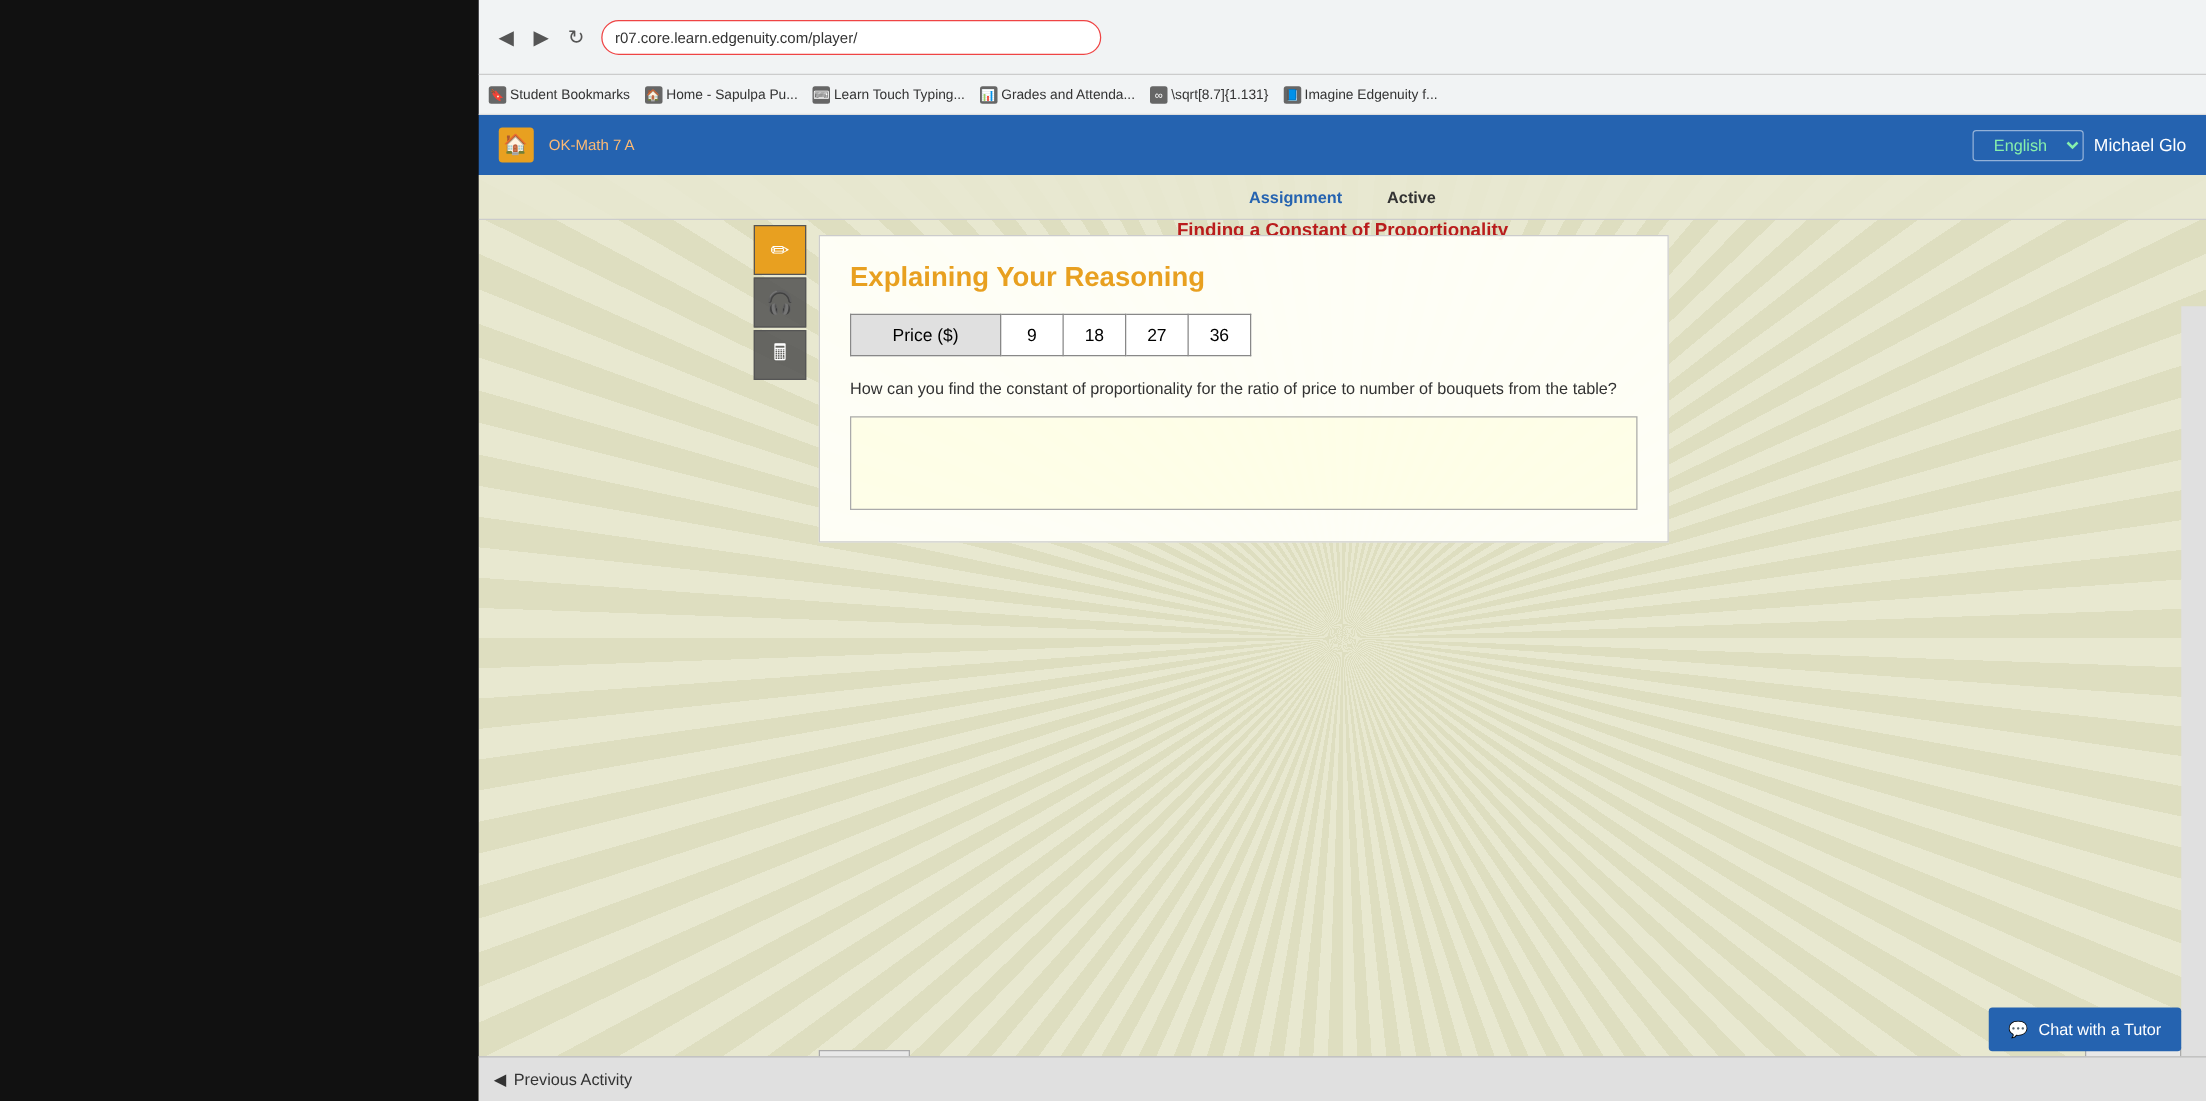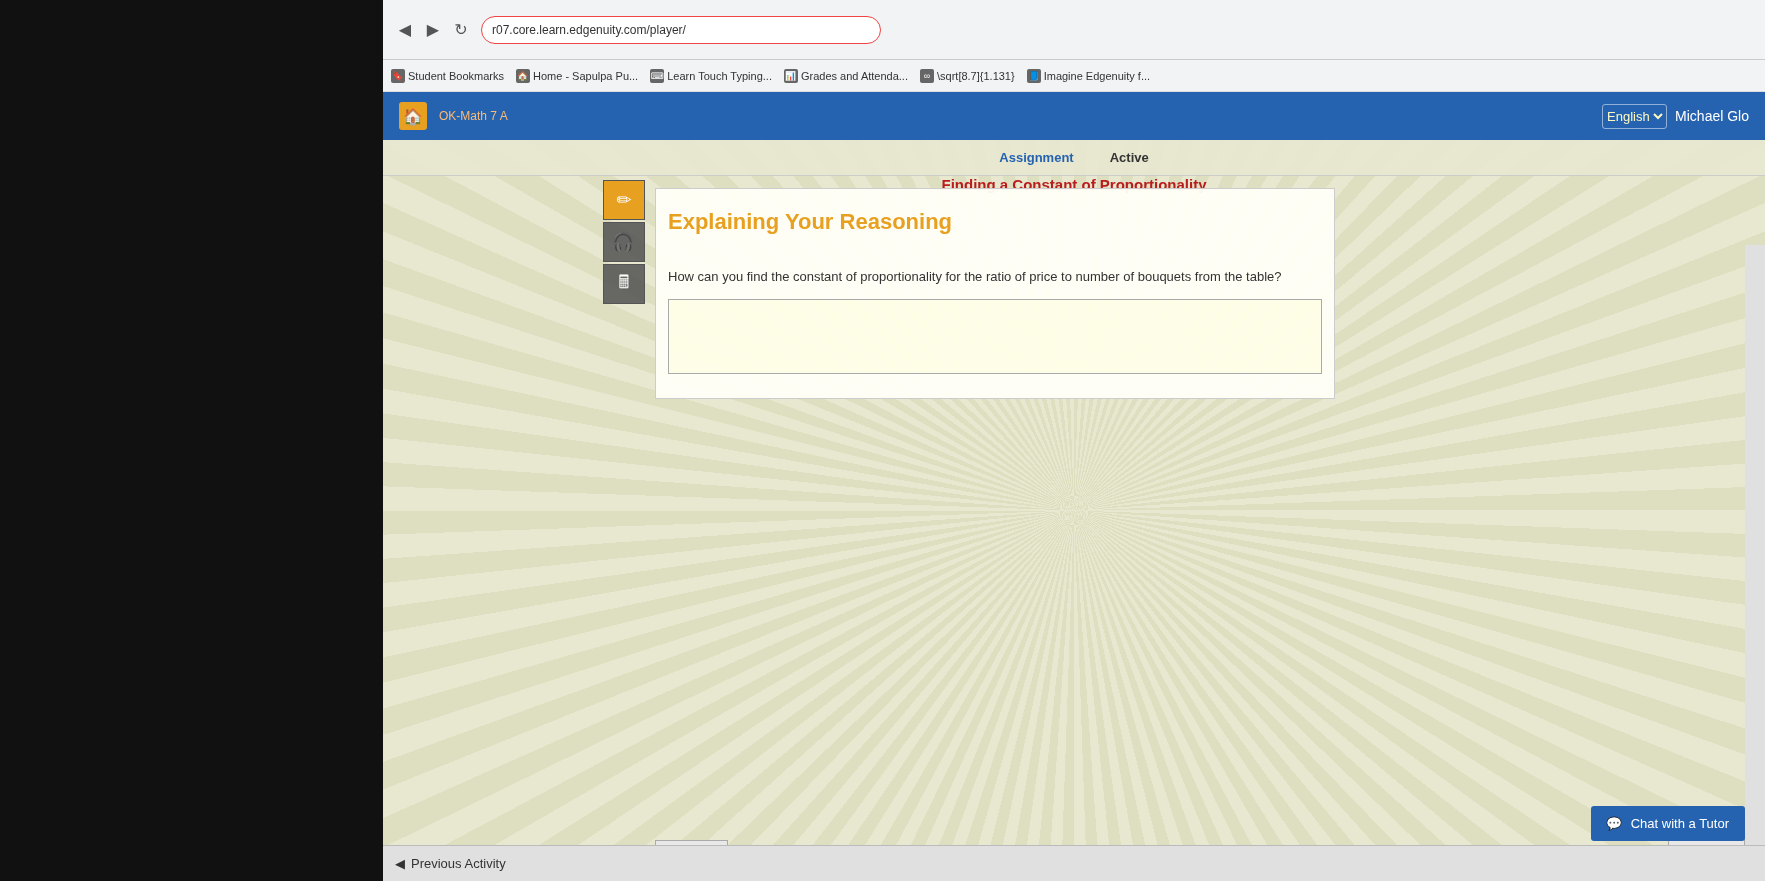--- a/index.html
+++ b/index.html
@@ -144,22 +144,22 @@
       display: flex;
       align-items: center;
       gap: 8px;
       color: white;
       font-size: 14px;
     }
 
     .language-select {
       background: transparent;
       border: 1px solid rgba(255,255,255,0.5);
-      color: #fef9c3;
-      padding: 3px 0;
+      color: #86efac;
+      padding: 3px 12px;
       border-radius: 3px;
       font-size: 13px;
       cursor: pointer;
     }
 
     
     .main-content {
       position: absolute;
       top: 140px;
       left: 383px;
@@ -243,21 +243,21 @@
     }
 
     
     .content-card {
       position: absolute;
       top: 48px;
       left: 272px;
       width: 680px;
       background: rgba(255,255,248,0.95);
       border: 1px solid #ccc;
-      padding: 20px 12px;
+      padding: 20px 24px;
       z-index: 15;
     }
 
     .card-title {
       color: #e8a020;
       font-size: 22px;
       font-weight: bold;
       margin-bottom: 16px;
     }
 
@@ -509,20 +509,27 @@
     <button class="tool-btn">
       <span>🖩</span>
     </button>
   </div>
 
   <div class="content-card">
     <div class="card-title">Explaining Your Reasoning</div>
 
     <table class="data-table">
       <tbody>
+      <tr>
+        <td class="header-cell">Price ($)</td>
+        <td>9</td>
+        <td>18</td>
+        <td>27</td>
+        <td>36</td>
+      </tr>
     </tbody>
       </table>
 
     <div class="question-text">How can you find the constant of proportionality for the ratio of price to number of bouquets from the table?</div>
 
     <textarea class="answer-input" style=""></textarea>
   </div>
 
   <button class="done-btn">
     <span>✓</span>

